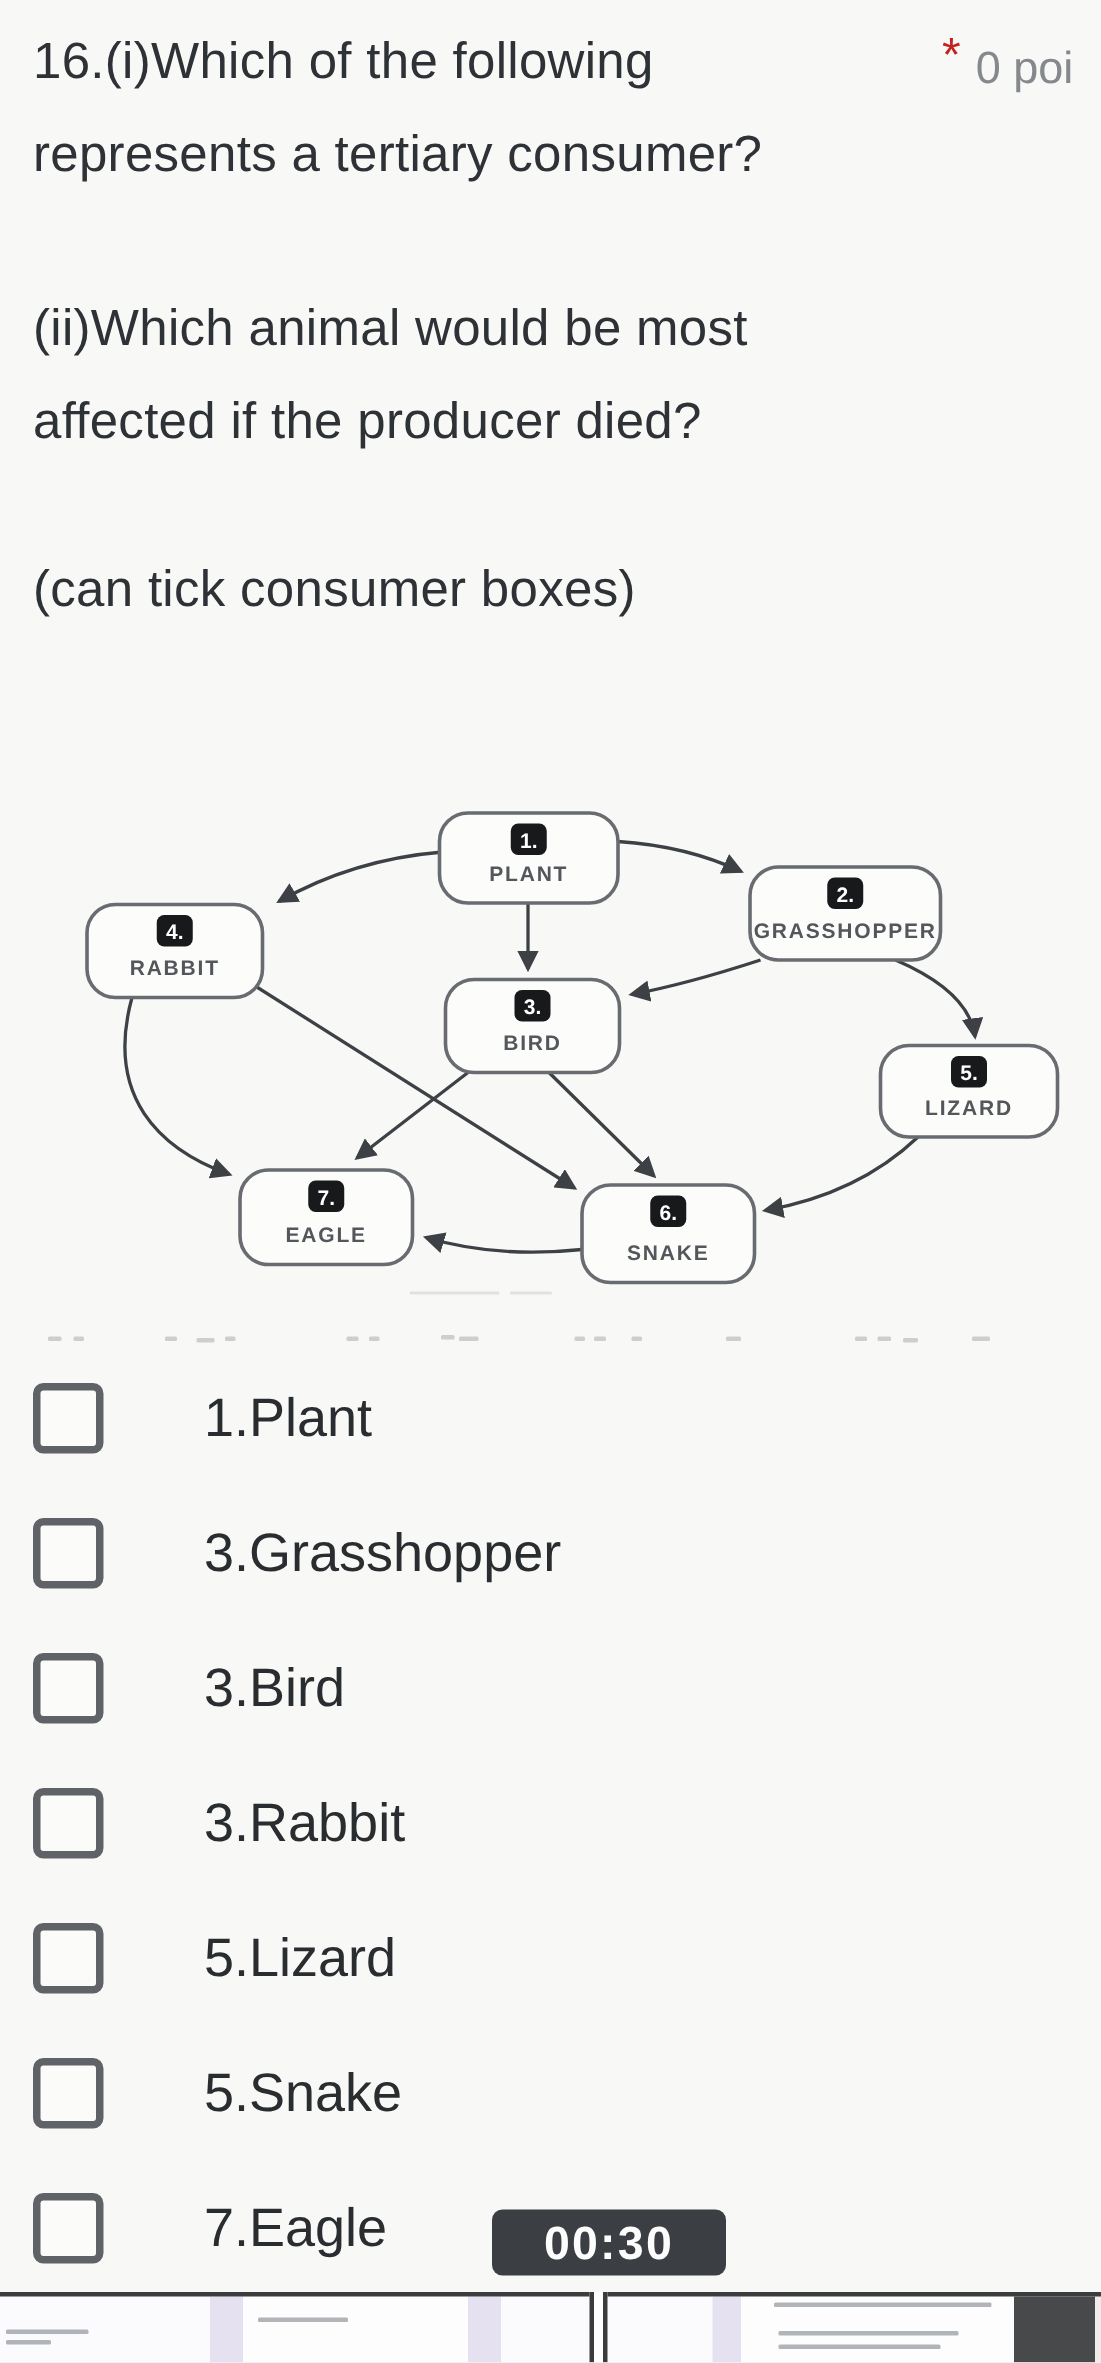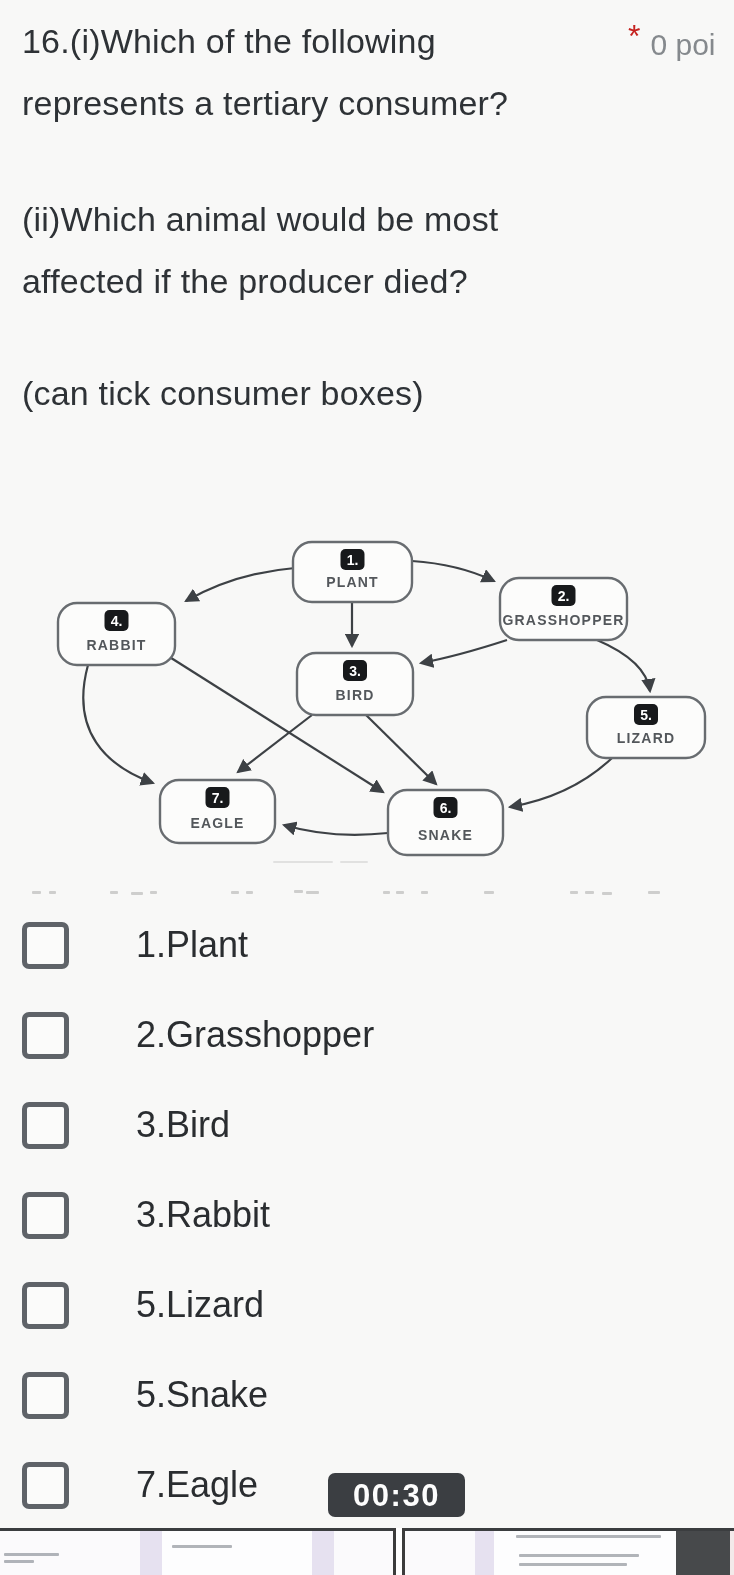--- a/index.html
+++ b/index.html
@@ -30,21 +30,21 @@
   .opt-row{position:relative;height:90px;}
   .checkbox{
     position:absolute;left:22px;top:0;width:37px;height:37px;
     border:5px solid #5f6368;border-radius:7px;background:#fbfbfa;
   }
   .opt-label{
     position:absolute;left:100px;top:-2px;font-size:36px;line-height:50px;color:#2a2d30;margin-left:36px;
   }
   
   .timer{
-    position:absolute;left:328px;top:1473px;width:137px;height:44px;
+    position:absolute;left:328px;top:1473px;width:156px;height:44px;
     background:#3b3e42;border-radius:7px;color:#fdfdfd;
     font-size:31px;font-weight:bold;letter-spacing:1.5px;
     text-align:center;line-height:45px;
   }
   
   .filmstrip{position:absolute;left:0;top:1528px;width:734px;height:47px;background:#fbfafc;}
   .strip-line{position:absolute;left:0;top:0;width:734px;height:3px;background:#3b3d3f;}
   .band{position:absolute;top:3px;height:44px;background:#e6e1f0;}
   .b1{left:140px;width:22px;} .b2{left:312px;width:22px;} .b3{left:475px;width:19px;}
   .thumb-card{position:absolute;top:3px;height:44px;background:#fdfdfe;}
@@ -160,21 +160,21 @@
       <i style="left:648px;top:891px;width:12px"></i>
   </div>
 
   <div class="options">
       <div class="opt-row">
         <span class="checkbox"></span>
         <span class="opt-label">1.Plant</span>
       </div>
       <div class="opt-row">
         <span class="checkbox"></span>
-        <span class="opt-label">2.Grasshopper</span>
+        <span class="opt-label">3.Grasshopper</span>
       </div>
       <div class="opt-row">
         <span class="checkbox"></span>
         <span class="opt-label">3.Bird</span>
       </div>
       <div class="opt-row">
         <span class="checkbox"></span>
         <span class="opt-label">3.Rabbit</span>
       </div>
       <div class="opt-row">

